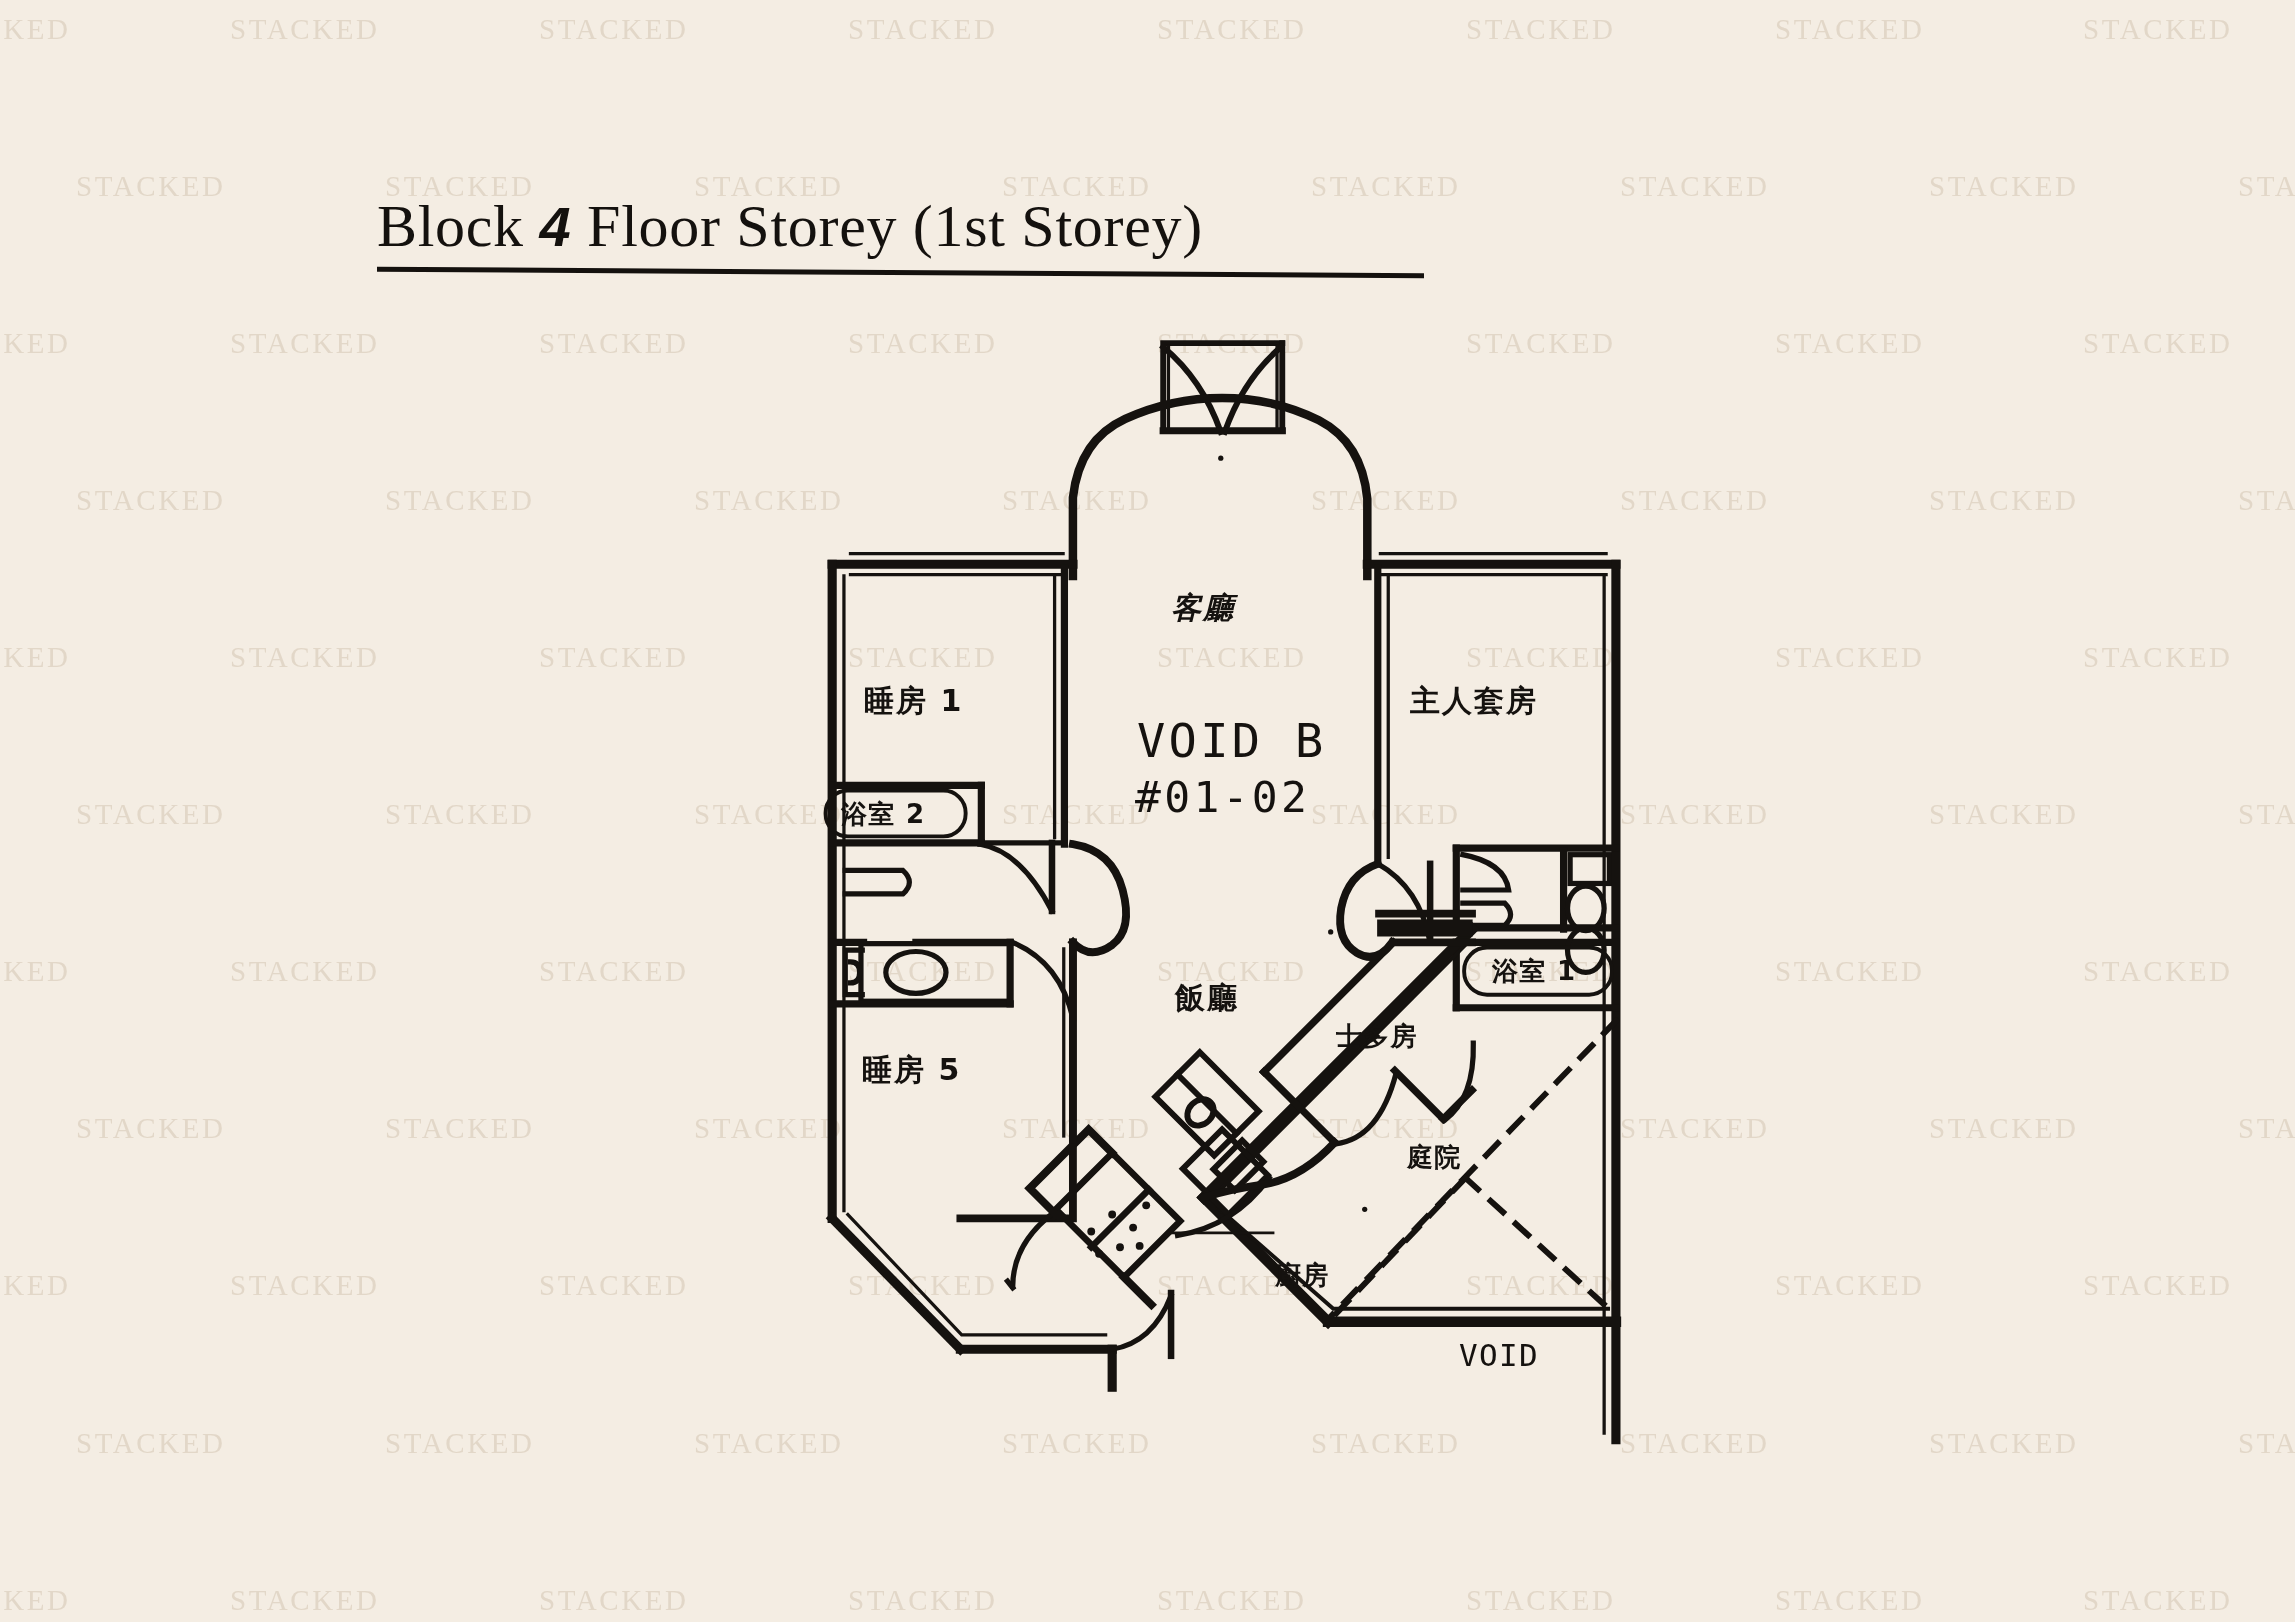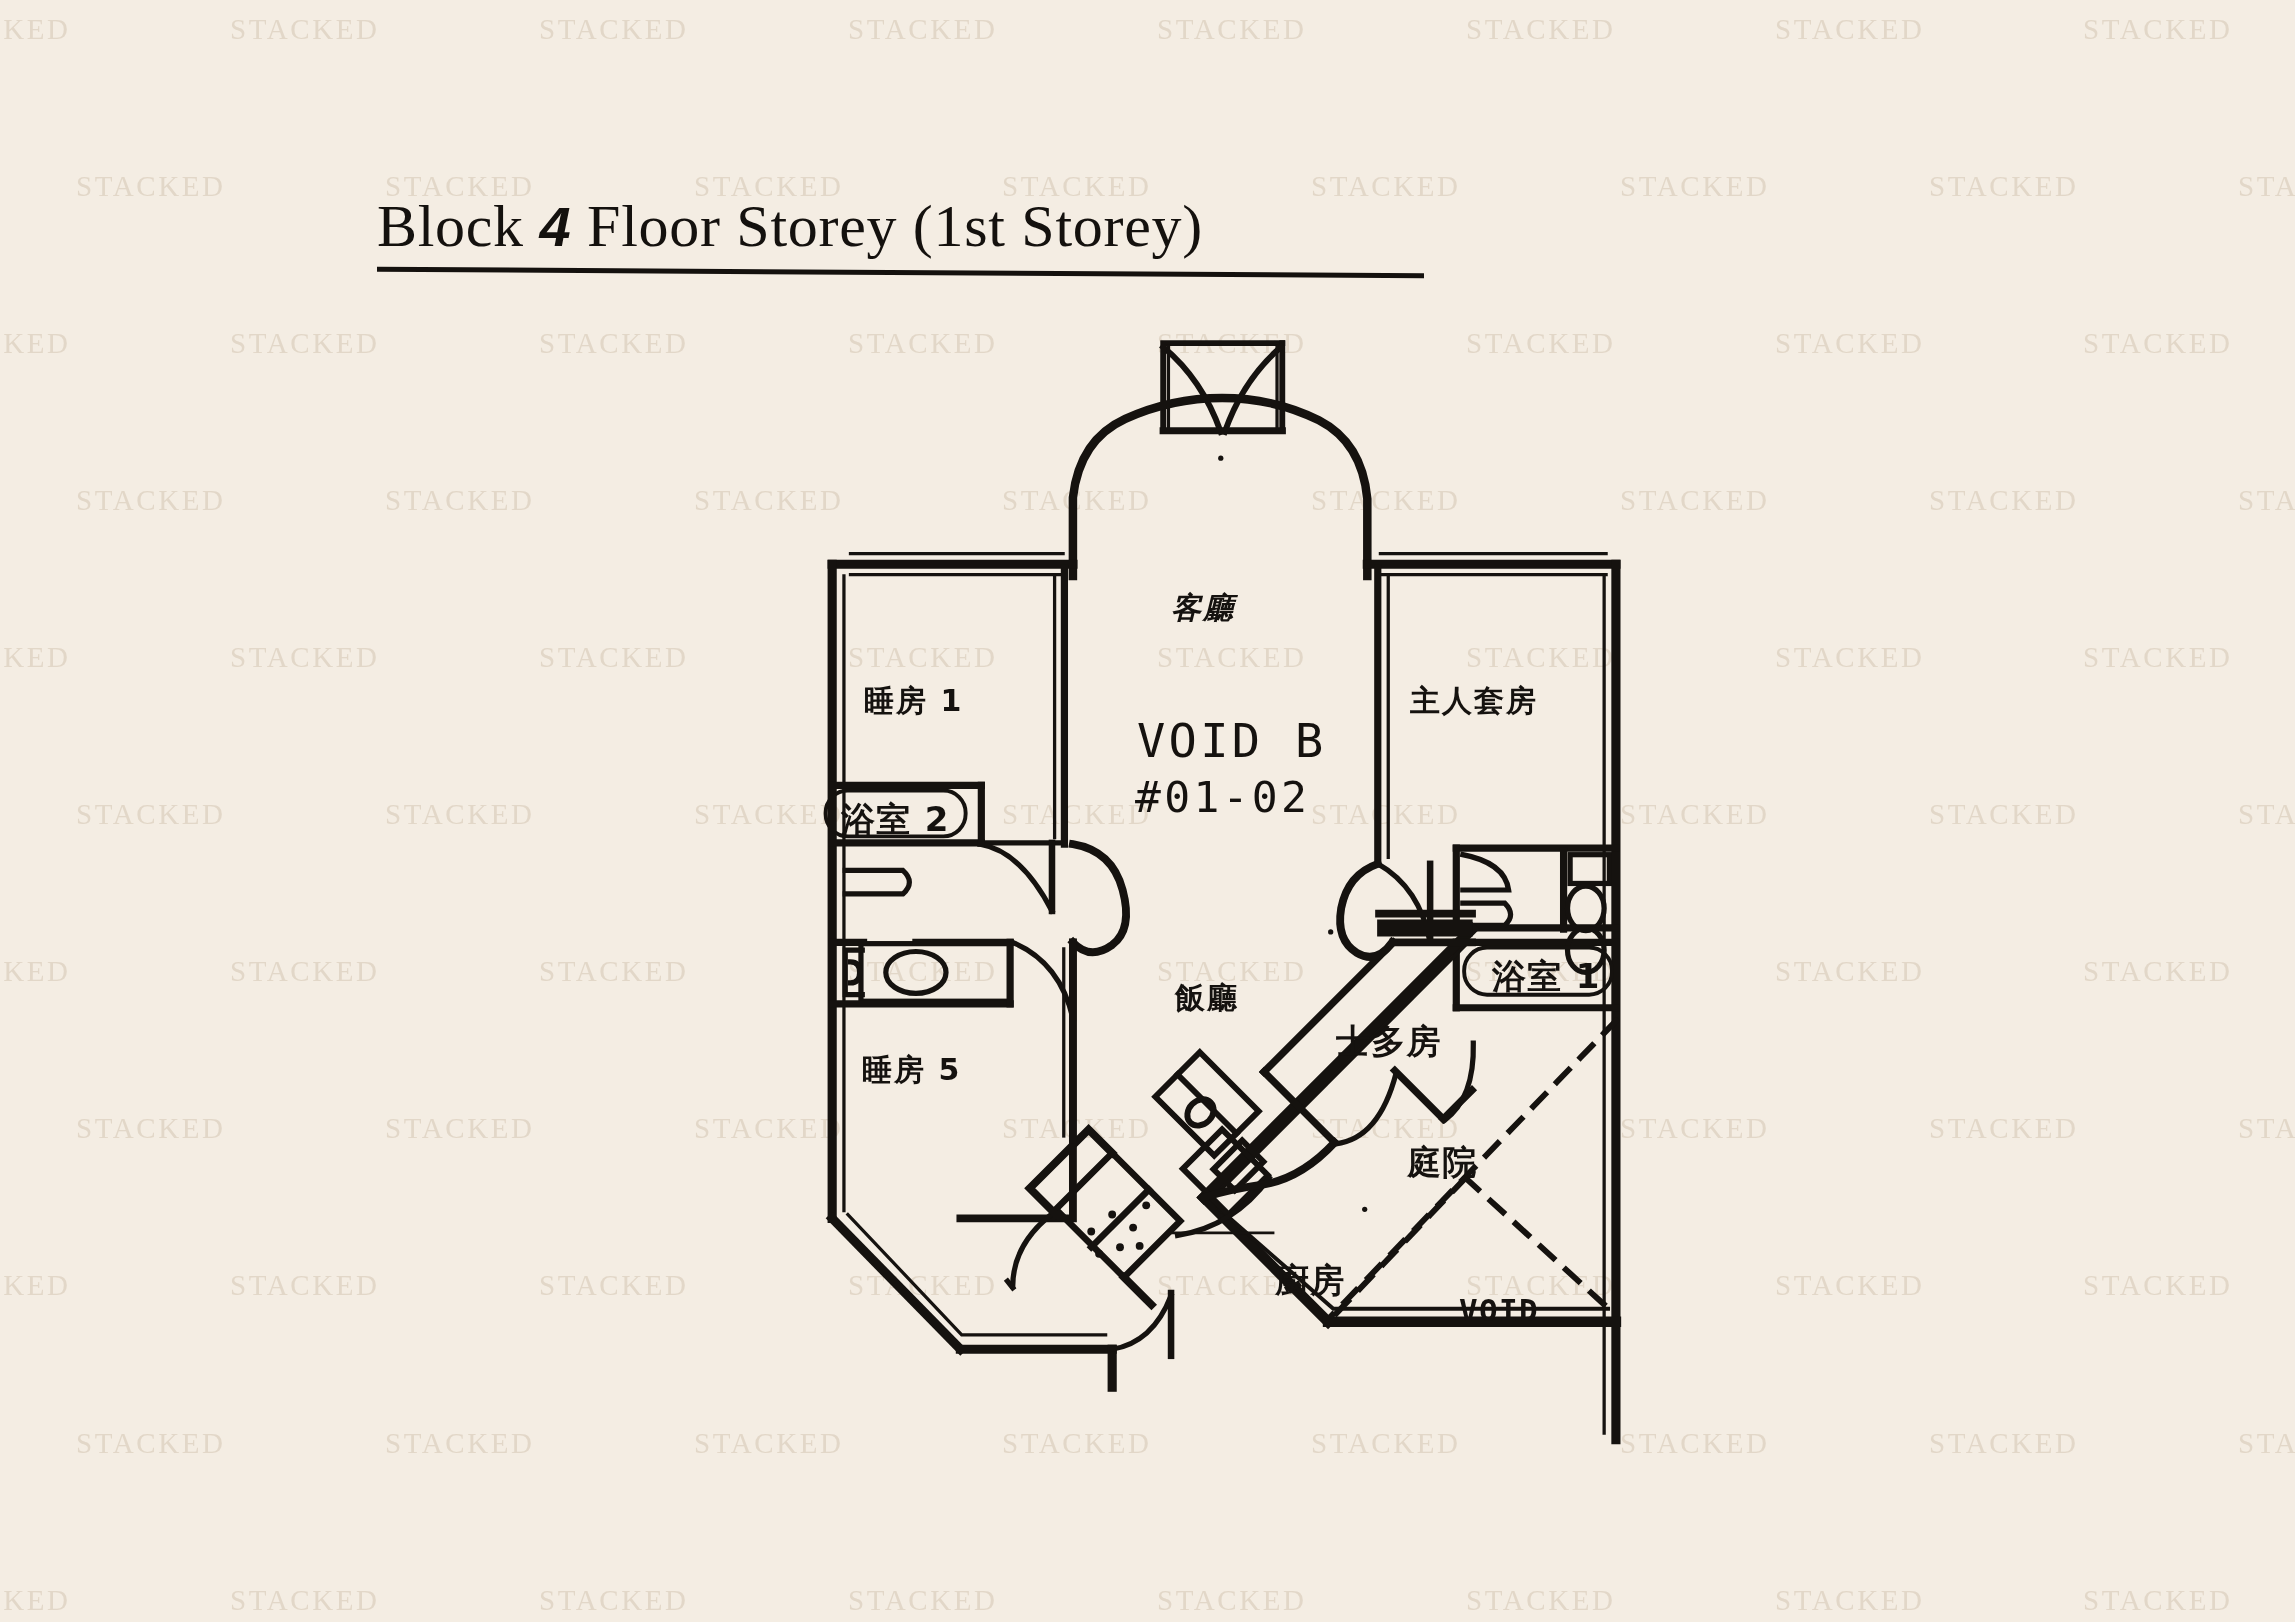--- a/index.html
+++ b/index.html
@@ -47,25 +47,25 @@
   }
   #plan{position:absolute;left:0;top:0;width:2295px;height:1623px;z-index:2;}
   .lbl{
     position:absolute;
     color:#15120f;
     white-space:nowrap;
     z-index:4;
     font-weight:bold;
   }
   .cn{font-family:"DejaVu Sans", sans-serif;font-size:30px;letter-spacing:2px;}
-  .cn-sm{font-family:"DejaVu Sans", sans-serif;font-size:34px;letter-spacing:1.3px;}
+  .cn-sm{font-family:"DejaVu Sans", sans-serif;font-size:26px;letter-spacing:1.3px;}
   .mono{font-family:"DejaVu Sans Mono", monospace;font-weight:normal;letter-spacing:3.3px;}
   #type-label{font-size:47px;left:1137px;top:713px;}
   #unit-label{font-size:43px;left:1135px;top:772px;}
-  #void-label{font-family:"DejaVu Sans Mono", monospace;font-size:31px;font-weight:bold;letter-spacing:1.3px;left:1459px;top:1292px;}
+  #void-label{font-family:"DejaVu Sans Mono", monospace;font-size:31px;font-weight:normal;letter-spacing:1.3px;left:1459px;top:1337px;}
 </style>
 </head>
 <body>
 
 <div id="watermarks">
     <div class="wm" style="left: -79px; top: 13px;">STACKED</div>
     <div class="wm" style="left: 230px; top: 13px;">STACKED</div>
     <div class="wm" style="left: 539px; top: 13px;">STACKED</div>
     <div class="wm" style="left: 848px; top: 13px;">STACKED</div>
     <div class="wm" style="left: 1157px; top: 13px;">STACKED</div>

